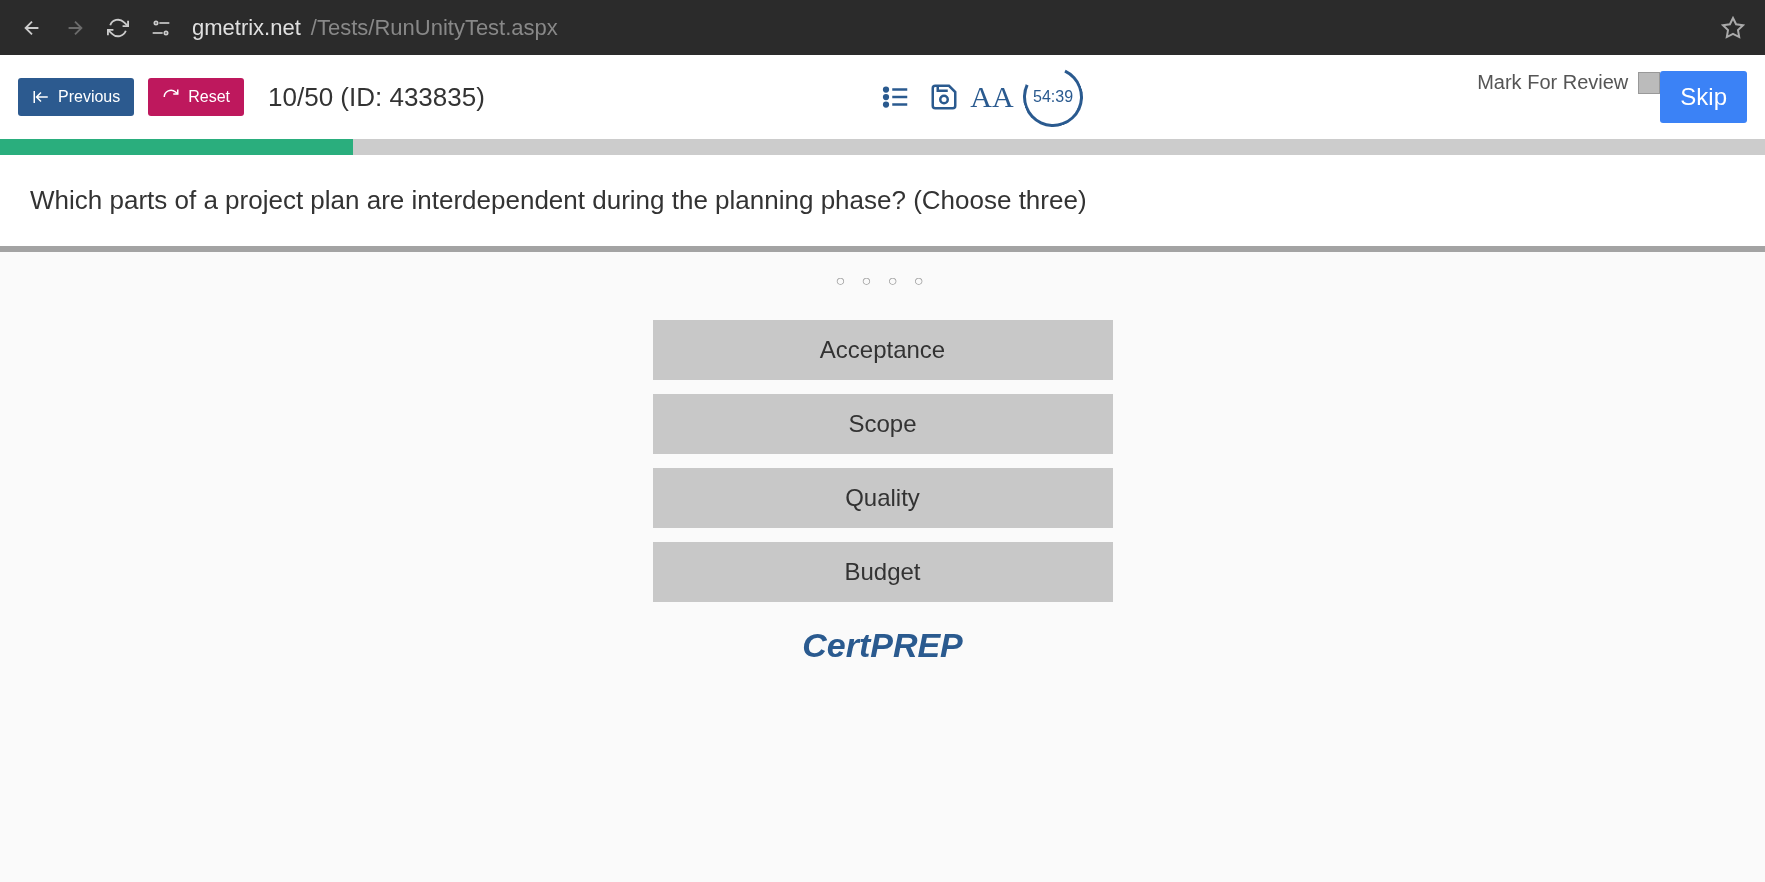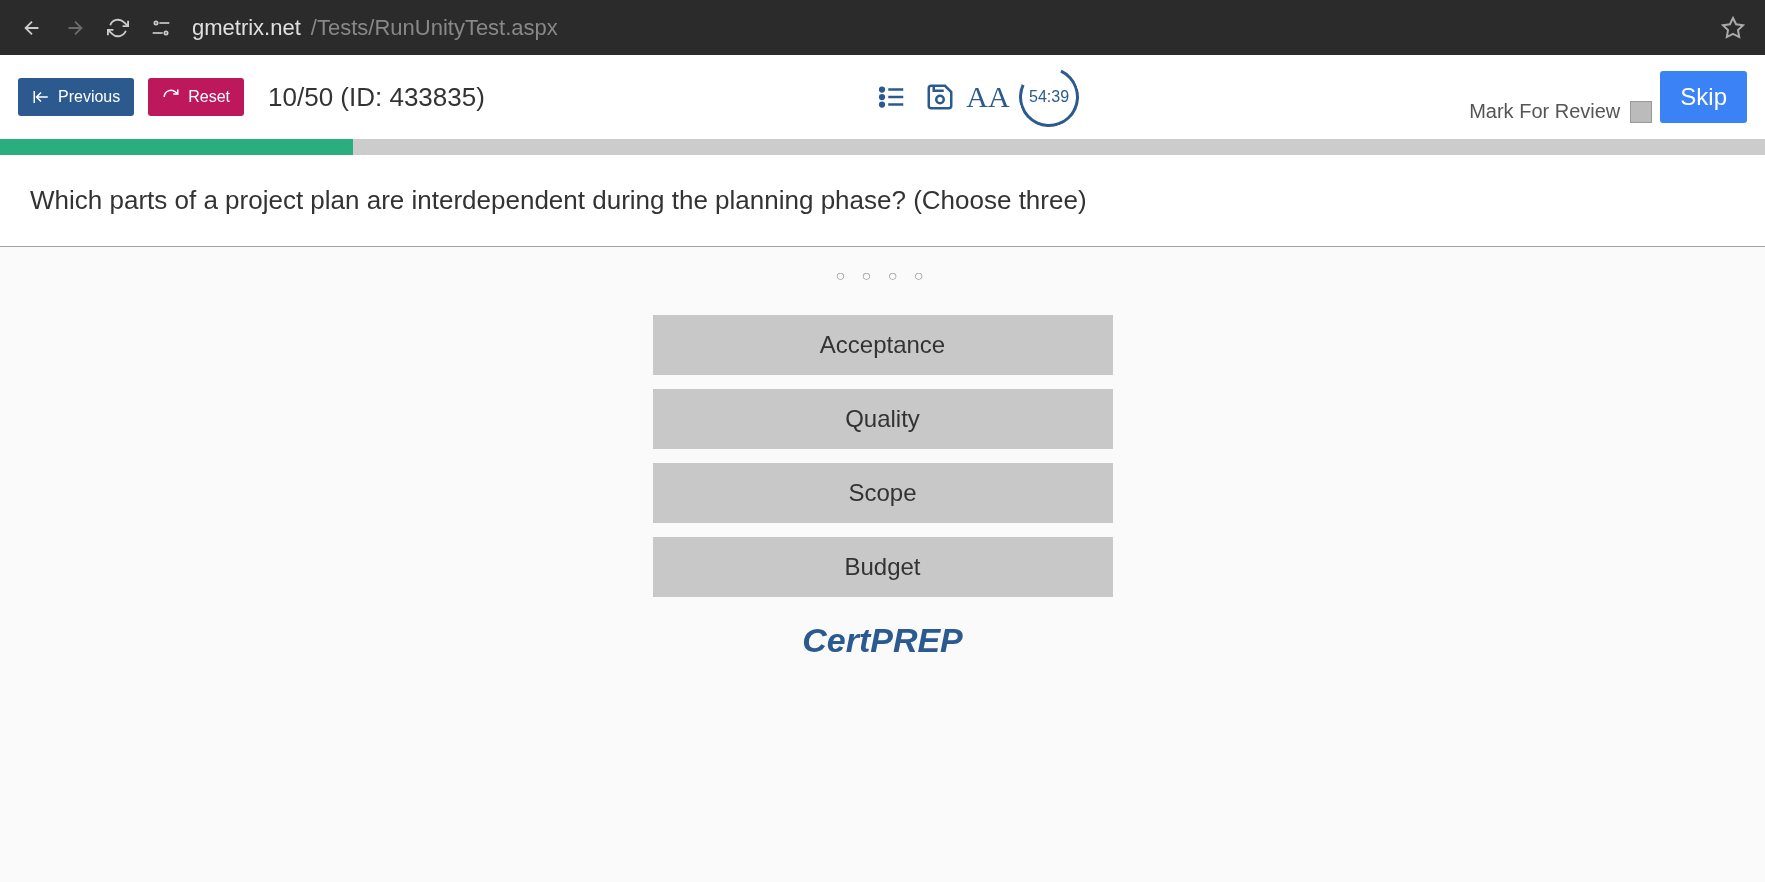--- a/index.html
+++ b/index.html
@@ -102,22 +102,22 @@
       justify-content: center;
       font-size: 16px;
       color: #2a5a8f;
       border-top-color: transparent;
       transform: rotate(-20deg);
     }
     .timer-badge span { transform: rotate(20deg); }
     .right-tools {
       margin-left: auto;
       display: flex;
-      align-items: flex-end;
-      gap: 8px;
+      align-items: flex-start;
+      gap: 0;
     }
     .mark-review {
       font-size: 20px;
       color: #555;
       display: flex;
       align-items: center;
       gap: 10px;
     }
     .mark-review .chk {
       width: 22px;
@@ -139,21 +139,21 @@
     }
     .progress-fill {
       height: 100%;
       background: #2aae7d;
       width: 20%;
     }
     .question-text {
       padding: 30px 30px;
       font-size: 26px;
       color: #333;
-      border-bottom: 1px solid #a3a3a3;
+      border-bottom: 6px solid #a3a3a3;
     }
     .answer-area {
       flex: 1;
       display: flex;
       flex-direction: column;
       align-items: center;
       padding-top: 20px;
       background: #fafafa;
     }
     .dots {
@@ -277,19 +277,19 @@
 
   <div class="progress-bar">
     <div class="progress-fill" style="width: 20%;"></div>
   </div>
 
   <div class="question-text">Which parts of a project plan are interdependent during the planning phase? (Choose three)</div>
 
   <div class="answer-area">
     <div class="dots">○ ○ ○ ○</div>
     <div class="option">Acceptance</div>
+    <div class="option">Scope</div>
     <div class="option">Quality</div>
-    <div class="option">Scope</div>
     <div class="option">Budget</div>
     <div class="footer-brand">CertPREP</div>
   </div>
 
 </div>
 
 </body></html>

